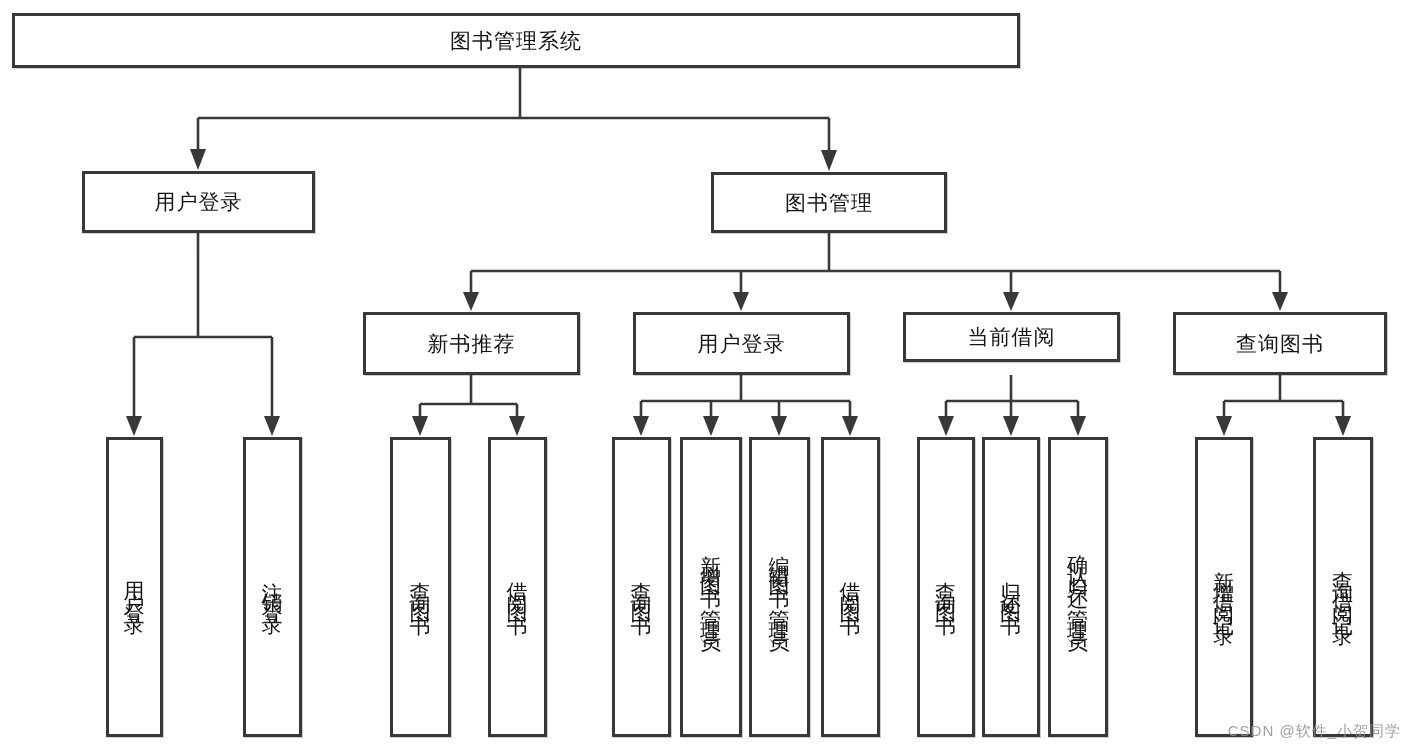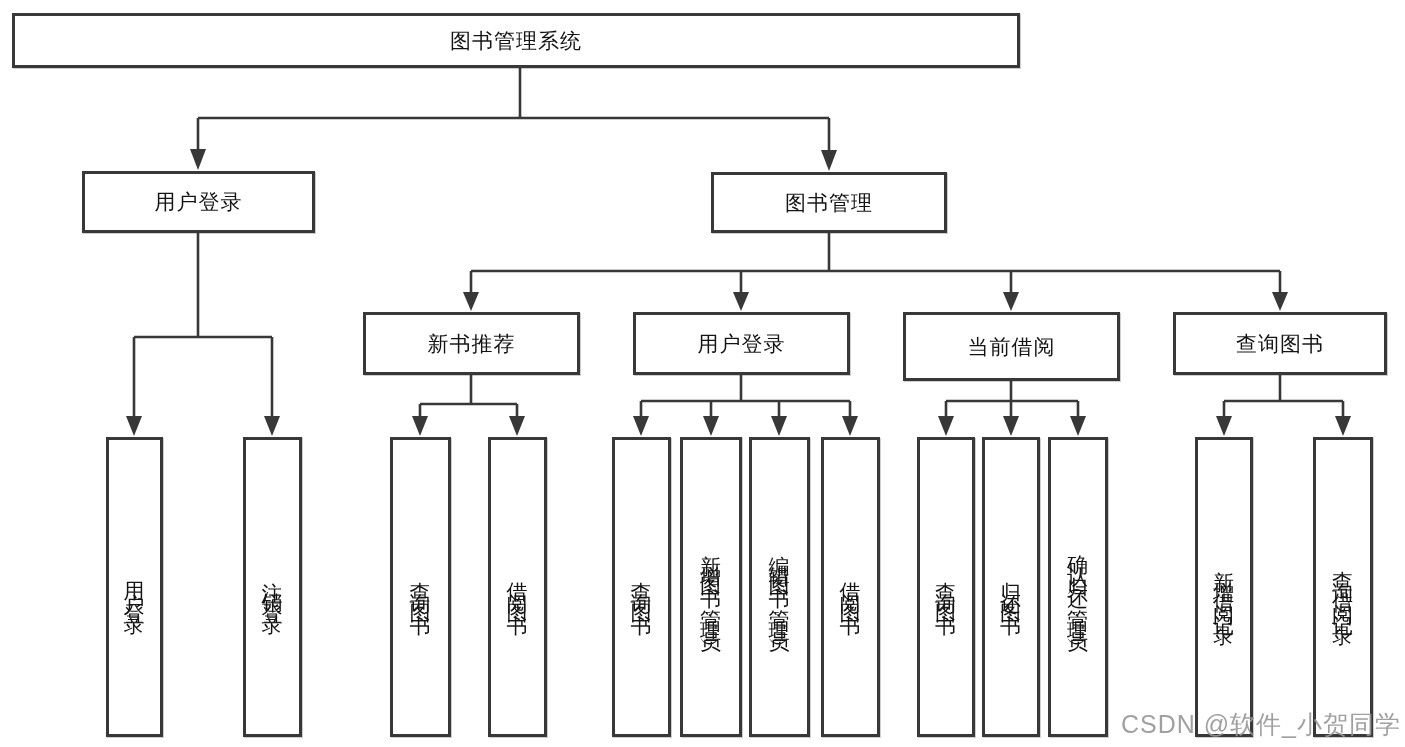--- a/index.html
+++ b/index.html
@@ -54,21 +54,21 @@
     line-height: 1;
     letter-spacing: 11px;
     font-size: 21px;
     color: #141414;
     white-space: nowrap;
   }
   #watermark {
     position: absolute;
     right: 4px;
     bottom: 6px;
-    font-size: 25px;
+    font-size: 15px;
     color: rgba(150, 150, 150, 0.9);
     letter-spacing: 1px;
     white-space: nowrap;
   }
 </style>
 </head>
 <body>
 
 <div id="canvas">
 
@@ -112,21 +112,21 @@
     </g>
   </svg>
 
   <div class="hbox" style="left:12px; top:13px; width:1008px; height:55px;">图书管理系统</div>
 
   <div class="hbox" style="left:82px; top:171px; width:233px; height:62px;">用户登录</div>
   <div class="hbox" style="left:711px; top:172px; width:236px; height:61px;">图书管理</div>
 
   <div class="hbox" style="left:363px; top:312px; width:217px; height:63px;">新书推荐</div>
   <div class="hbox" style="left:633px; top:312px; width:217px; height:63px;">用户登录</div>
-  <div class="hbox" style="left:903px; top:312px; width:217px; height:69px;">当前借阅</div>
+  <div class="hbox" style="left:903px; top:312px; width:217px; height:50px;">当前借阅</div>
   <div class="hbox" style="left:1173px; top:312px; width:214px; height:63px;">查询图书</div>
 
   <div class="vbox" style="left:106px; width:57px;">
     <span class="vtext">用户登录</span>
   </div>
   <div class="vbox" style="left:243px; width:59px;">
     <span class="vtext">注销登录</span>
   </div>
 
   <div class="vbox" style="left:390px; width:61px;">

